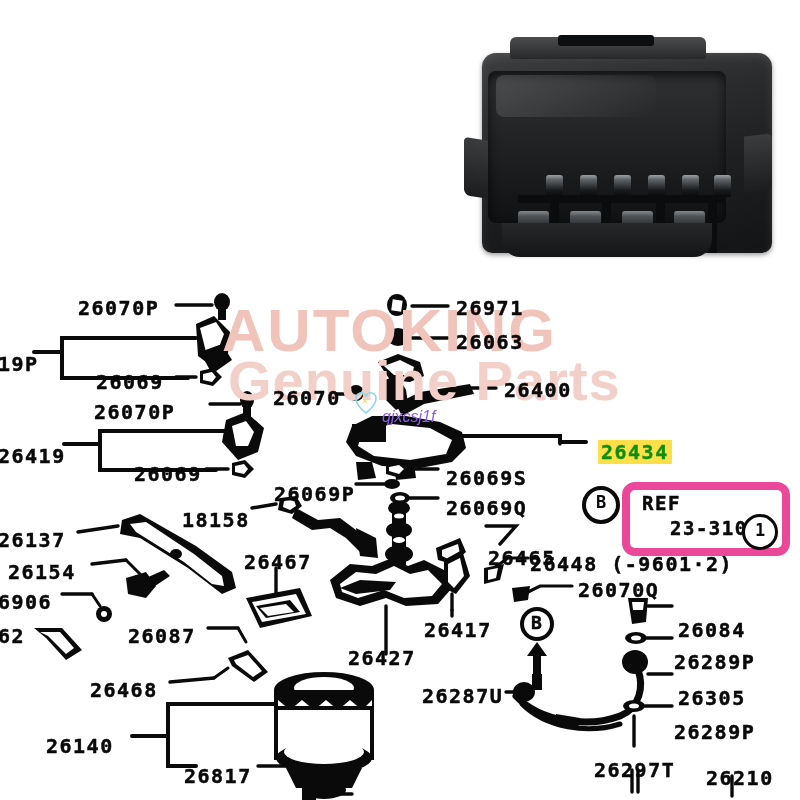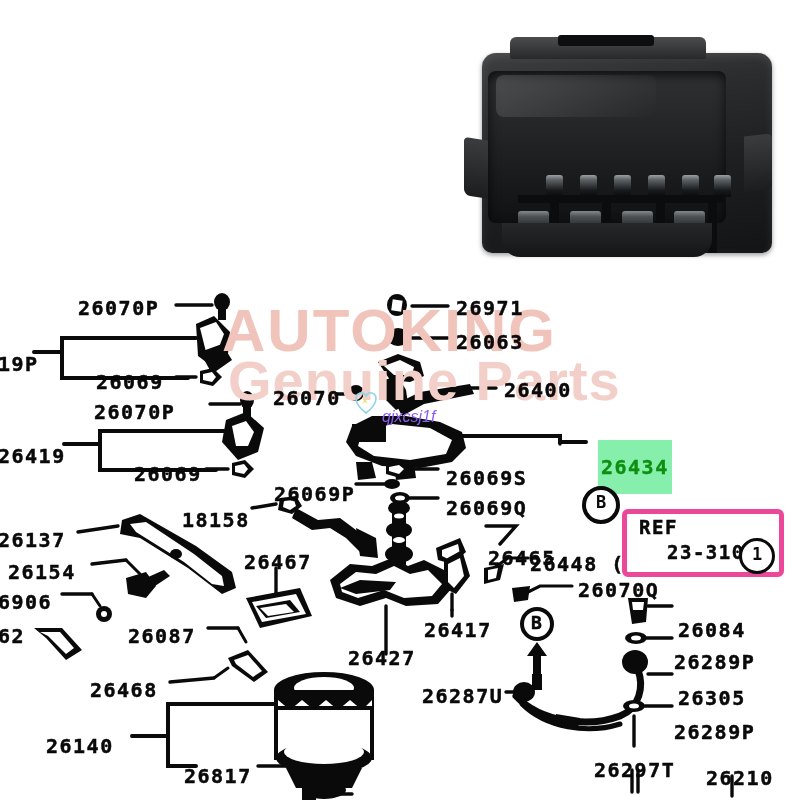--- a/index.html
+++ b/index.html
@@ -41,26 +41,26 @@
 
   
   #diagram{position:absolute;left:0;top:276px;width:800px;height:524px;}
   #diagram svg{position:absolute;left:0;top:0;}
 
   
   .lbl{position:absolute;white-space:nowrap;color:#0a0a0a;
        font-family:"DejaVu Sans Mono","Liberation Mono",monospace;
        font-weight:700;font-size:20px;letter-spacing:1.5px;
        -webkit-text-stroke:.45px #000;}
-  .hl{background:#86efac;color:#0e8f10;padding:15px 3px;
+  .hl{background:#fde047;color:#0e8f10;padding:0 3px;
       -webkit-text-stroke:.4px #0e8f10;}
 
   
-  #refbox{position:absolute;left:622px;top:509px;width:152px;height:58px;
-      border:5px solid #ec4899;border-radius:6px;background:#fff;}
+  #refbox{position:absolute;left:622px;top:482px;width:152px;height:58px;
+      border:8px solid #ec4899;border-radius:13px;background:#fff;}
   #refbox .r1{position:absolute;left:12px;top:2px;font-size:19px;}
   #refbox .r2{position:absolute;left:12px;top:27px;font-size:19px;margin-left:28px;}
   .circnum{position:absolute;left:112px;top:24px;width:30px;height:30px;
       border:3px solid #0a0a0a;border-radius:50%;background:#fff;
       font-family:"DejaVu Sans Mono",monospace;font-weight:700;font-size:17px;
       text-align:center;line-height:27px;color:#0a0a0a;}
   .circlet{position:absolute;width:30px;height:30px;border:4px solid #0a0a0a;
       border-radius:50%;background:#fff;
       font-family:"DejaVu Sans Mono",monospace;font-weight:700;font-size:17px;
       text-align:center;line-height:24px;color:#0a0a0a;}

